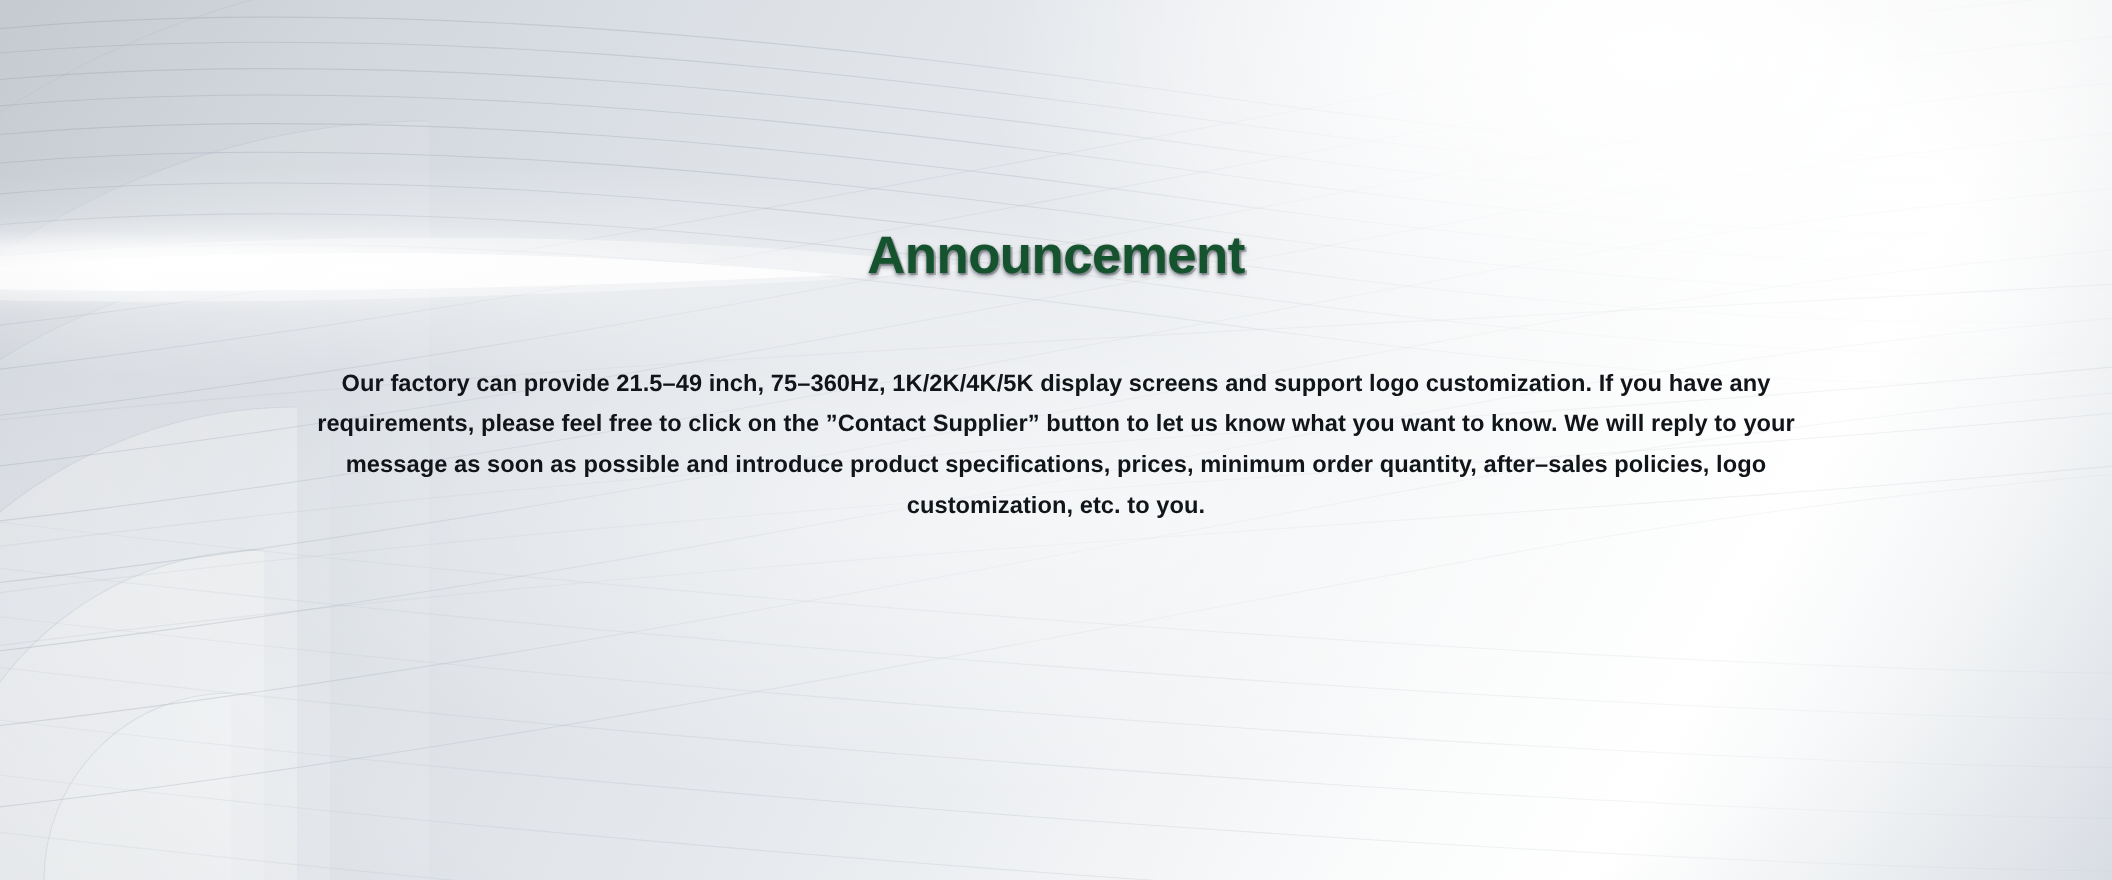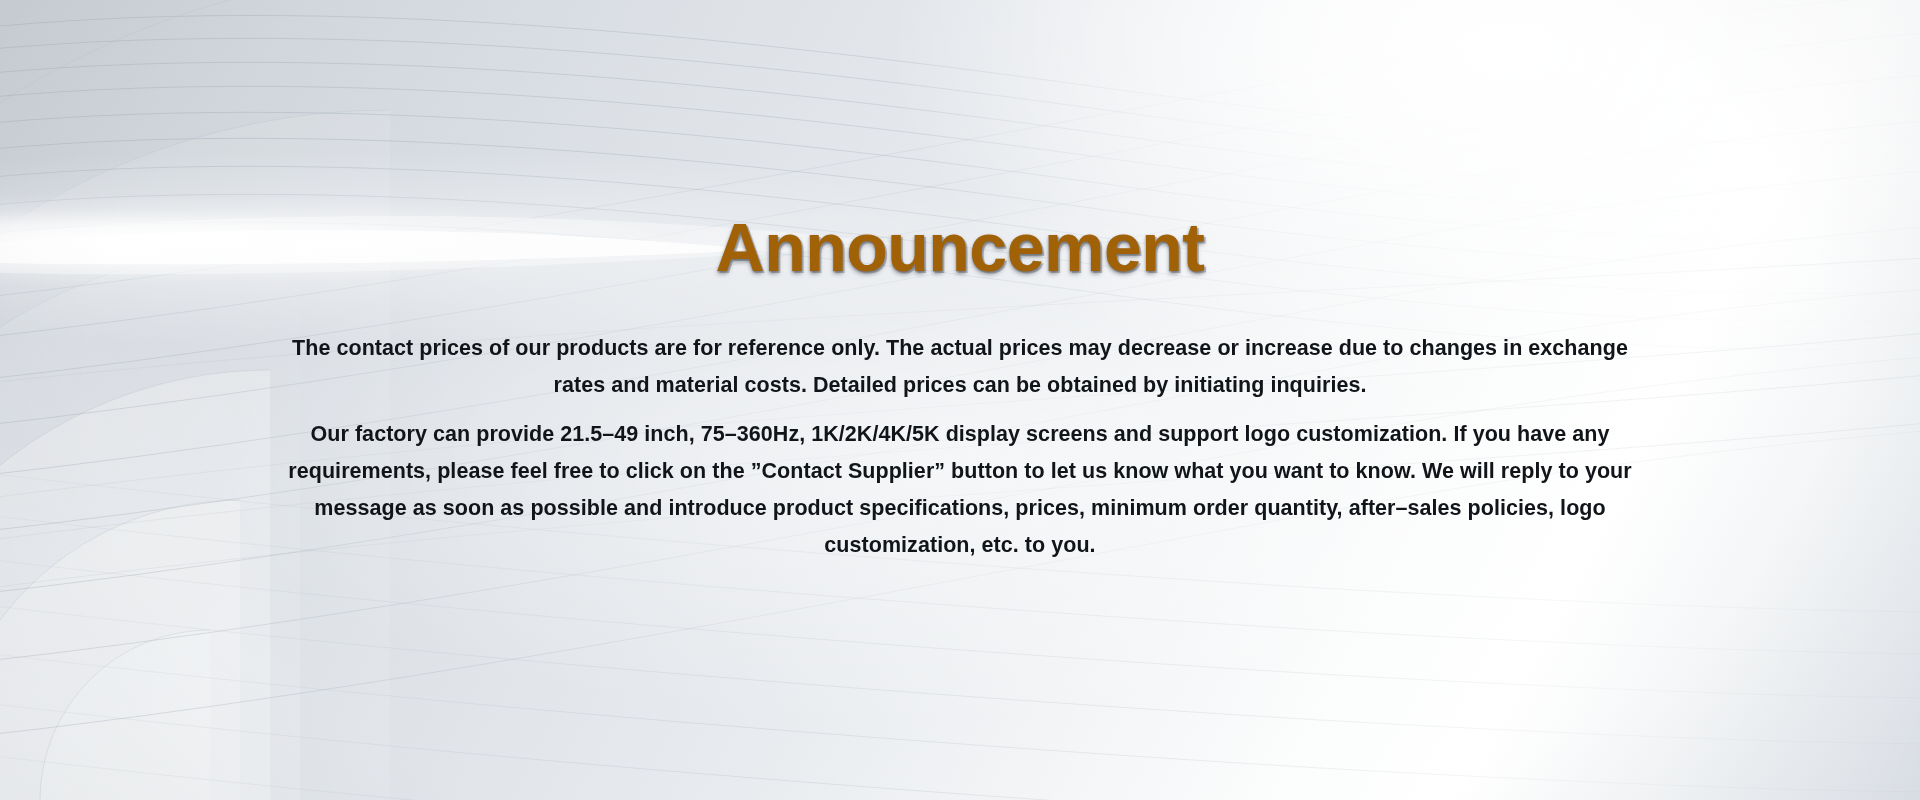--- a/index.html
+++ b/index.html
@@ -100,24 +100,24 @@
   }
 
   #title {
     position: absolute;
     top: 163px;
     left: 0;
     width: 1920px;
     text-align: center;
     font-family: "Liberation Sans", sans-serif;
     font-weight: bold;
-    font-size: 68px;
+    font-size: 48px;
     line-height: 76px;
     letter-spacing: -0.5px;
-    color: #a16207;
+    color: #14532d;
     text-shadow:
       0 3px 4px rgba(90,95,105,0.55),
       0 1px 2px rgba(70,75,85,0.45),
       2px 2px 0 rgba(20,20,24,0.25);
     white-space: nowrap;
   }
 
   #body-copy {
     position: absolute;
     top: 330px;
@@ -243,18 +243,17 @@
   <div class="bg-layer" id="bg-bloom-right"></div>
   <div class="bg-layer" id="bg-streak-left"></div>
   <div class="bg-layer" id="bg-center-wash"></div>
   <div class="bg-layer" id="bg-vignette"></div>
 
   <div id="content">
 
     <h1 id="title">Announcement</h1>
 
     <div id="body-copy">
-      <p>The contact prices of our products are for reference only. The actual prices may decrease or increase due to changes in exchange rates and material costs. Detailed prices can be obtained by initiating inquiries.</p>
       <p>Our factory can provide 21.5–49 inch, 75–360Hz, 1K/2K/4K/5K display screens and support logo customization. If you have any requirements, please feel free to click on the ”Contact Supplier” button to let us know what you want to know. We will reply to your message as soon as possible and introduce product specifications, prices, minimum order quantity, after–sales policies, logo customization, etc. to you.</p>
     </div>
 
   </div>
 </div>
 
 </body></html>

